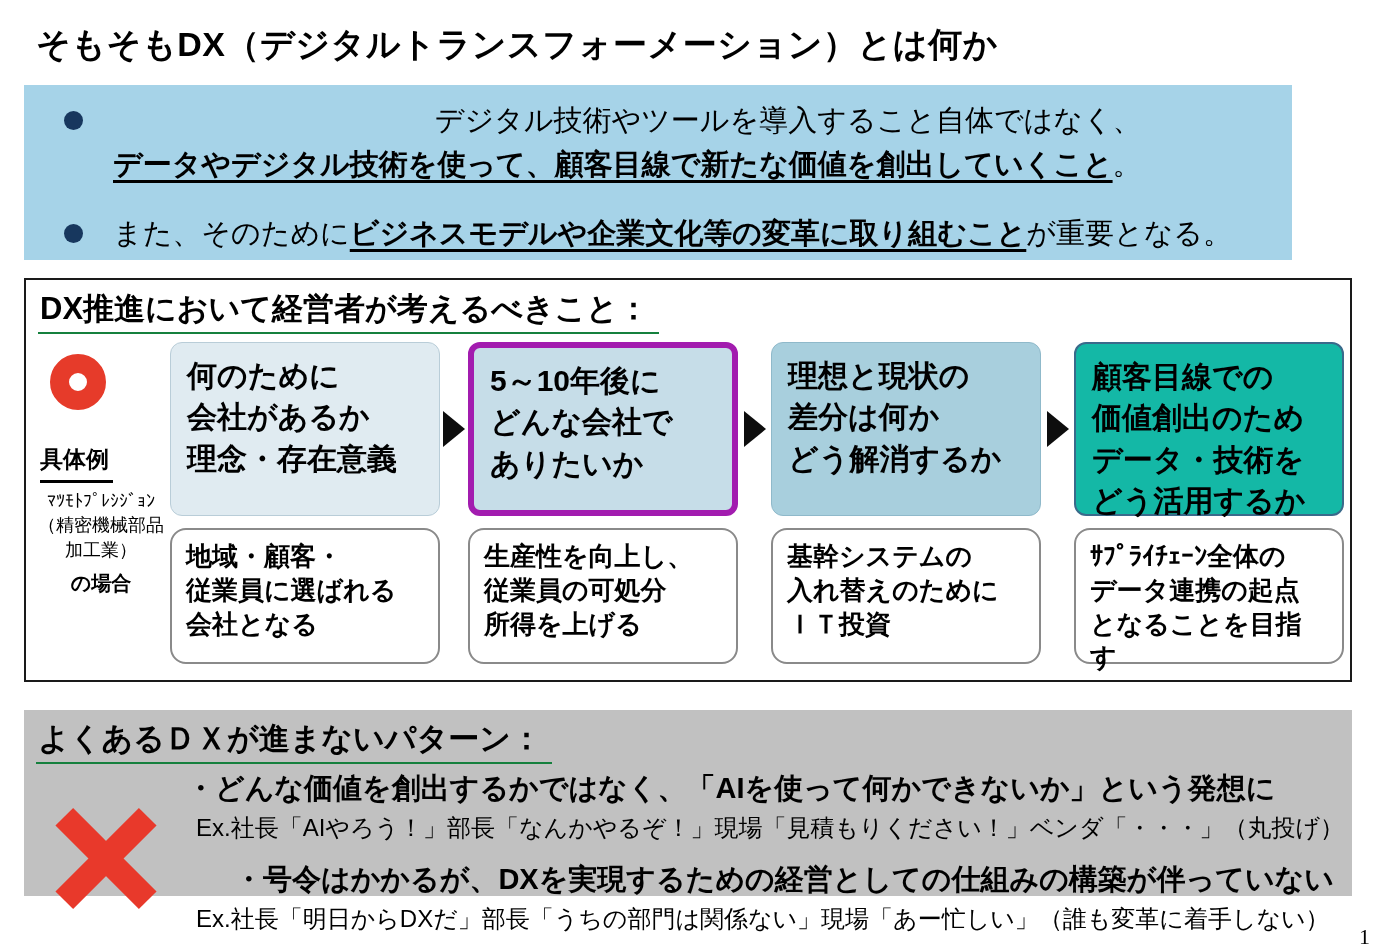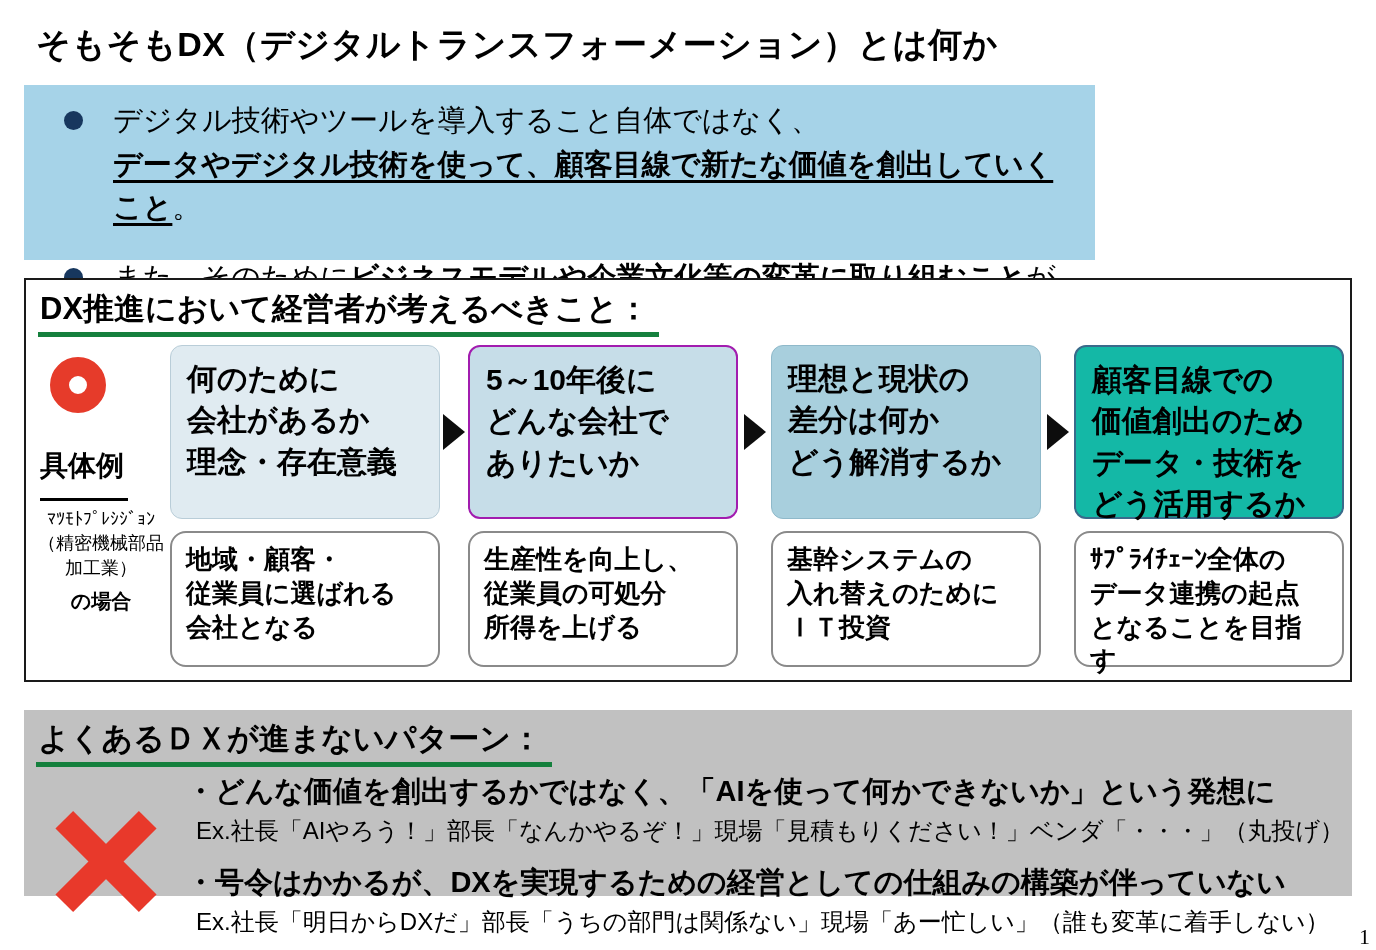--- a/index.html
+++ b/index.html
@@ -20,23 +20,24 @@
     font-size: 34px;
     font-weight: bold;
     letter-spacing: 0.5px;
     white-space: nowrap;
   }
 
   
   .intro {
     position: absolute;
     left: 24px; top: 85px;
-    width: 1071px; height: 175px;
+    width: 1268px; height: 175px;
     background: #a6d3e8;
     padding: 14px 20px 0 40px;
+    text-align: right;
   }
   .bullet-row { display: flex; align-items: flex-start; }
   .bullet-marker {
     flex: 0 0 auto;
     width: 19px; height: 19px;
     border-radius: 50%;
     background: #17375e;
     margin: 12px 30px 0 0;
   }
   .intro-text { font-size: 29px; line-height: 1.5; }
@@ -54,57 +55,57 @@
     left: 24px; top: 278px;
     width: 1328px; height: 404px;
     background: #ffffff;
     border: 2px solid #1a1a1a;
     padding: 8px 0 0 12px;
   }
   .section-heading {
     display: inline-block;
     font-size: 31px;
     font-weight: bold;
-    border-bottom: 5px solid #15803d;
+    border-bottom: 2px solid #15803d;
     padding: 0 10px 2px 2px;
     white-space: nowrap;
   }
   .process-grid {
     margin-top: 8px;
     display: grid;
     grid-template-columns: 132px 270px 28px 270px 33px 270px 33px 270px;
     grid-template-rows: 174px 136px;
     row-gap: 12px;
   }
   .legend-col { grid-row: 1 / 3; grid-column: 1; }
   .ring {
     width: 56px; height: 56px;
     border: 19px solid #e63b2a;
     border-radius: 50%;
     margin: 12px 0 0 12px;
   }
   .legend-label {
     display: inline-block;
     margin: 34px 0 6px 2px;
-    font-size: 28px;
+    font-size: 23px;
     font-weight: bold;
     border-bottom: 3px solid #000;
-    padding: 0 4px 13px 0;
+    padding: 0 4px 5px 0;
   }
   .legend-company { font-size: 18px; line-height: 1.35; text-align: center; width: 126px; }
   .legend-case { font-size: 20px; font-weight: bold; text-align: center; width: 126px; margin-top: 8px; }
 
   .step, .example-box { white-space: pre-line; font-weight: bold; border-radius: 12px; }
   .step {
     font-size: 30px;
     line-height: 1.38;
     padding: 12px 16px;
   }
   .step-1 { background: #e0ebf1; border: 1px solid #b9cdd8; }
-  .step-2 { background: #c6dde8; border: 2px solid #a21caf; }
+  .step-2 { background: #c6dde8; border: 6px solid #a21caf; }
   .step-3 { background: #a8cfdd; border: 1px solid #8fb9ca; }
   .step-4 { background: #14b8a6; border: 2px solid #3a6a8b; }
   .arrow-cell { align-self: center; justify-self: center; }
   .arrow-right {
     width: 0; height: 0;
     border-top: 18px solid transparent;
     border-bottom: 18px solid transparent;
     border-left: 22px solid #0d0d0d;
   }
   .example-box {
@@ -131,21 +132,21 @@
     position: absolute;
     left: -9px; top: 38px;
     width: 118px; height: 25px;
     background: #e8392b;
   }
   .xmark .bar1 { transform: rotate(45deg); }
   .xmark .bar2 { transform: rotate(-45deg); }
   .points { flex: 1; padding: 4px 8px 0 10px; }
   .point { font-size: 29px; font-weight: bold; line-height: 1.3; white-space: nowrap; }
   .ex { font-size: 24px; line-height: 1.3; padding-left: 10px; margin-top: 4px; white-space: nowrap; }
-  .point-2 { margin-top: 18px; }
+  .point-2 { margin-top: 18px; margin-left: 48px; }
 
   .page-number {
     position: absolute;
     right: 6px; bottom: 0px;
     font-size: 22px;
     font-family: "Liberation Serif", serif;
   }
 </style>
 </head>
 <body>

